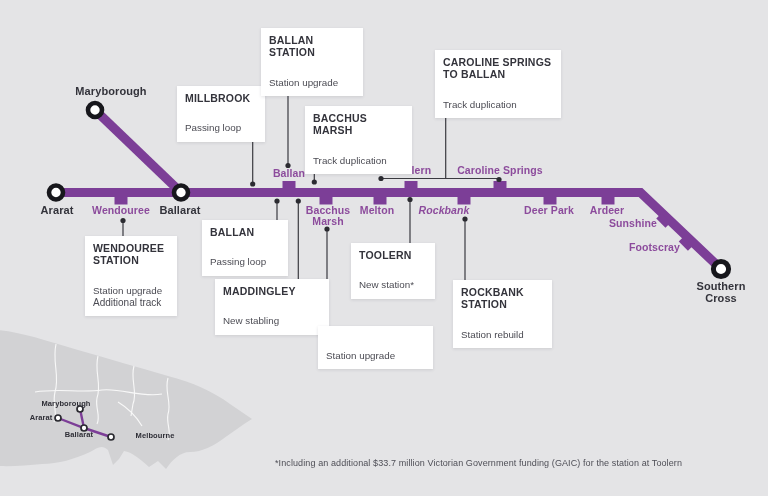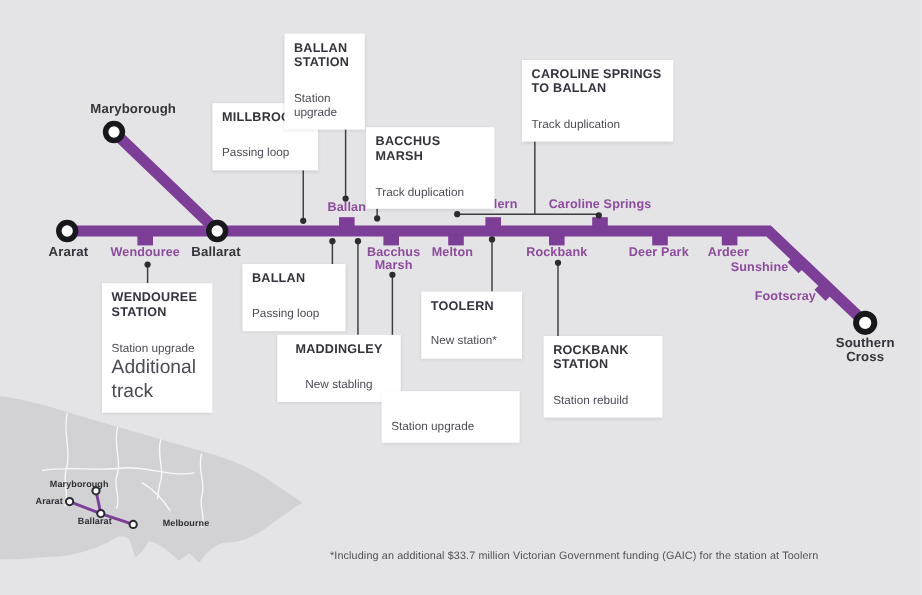--- a/index.html
+++ b/index.html
@@ -15,21 +15,21 @@
     box-shadow:0 1px 3px rgba(40,40,55,.12);box-sizing:border-box;
   }
   .callout .t{
     font-weight:700;font-size:10.5px;line-height:1.18;color:#33333B;
     letter-spacing:.2px;
   }
   .callout .d{
     font-weight:400;font-size:9.8px;line-height:1.25;color:#4B4B53;margin-top:18px;
   }
   .callout .d2{
-    font-weight:400;font-size:16px;line-height:1.25;color:#4B4B53;
+    font-weight:400;font-size:10px;line-height:1.25;color:#4B4B53;
   }
   
   .st{
     position:absolute;font-weight:700;font-size:10.5px;line-height:1.1;
     color:#8C4B9C;white-space:nowrap;letter-spacing:.1px;
   }
   .st.center{transform:translateX(-50%);}
   .st.wrap{white-space:normal;text-align:center;}
   .term{
     position:absolute;font-weight:700;font-size:11px;line-height:1.12;
@@ -146,33 +146,33 @@
   <div class="term center" style="left:57px;top:204px;">Ararat</div>
   <div class="term center" style="left:111px;top:85px;">Maryborough</div>
   <div class="term center" style="left:180px;top:204px;">Ballarat</div>
   <div class="term center wrap" style="left:721px;top:280px;width:64px;">Southern Cross</div>
 
   <div class="st center" style="left:121px;top:204.5px;">Wendouree</div>
   <div class="st center" style="left:289px;top:168px;">Ballan</div>
   <div class="st center wrap" style="left:328px;top:204.5px;width:56px;">Bacchus Marsh</div>
   <div class="st center" style="left:377px;top:204.5px;">Melton</div>
   <div class="st center" style="left:412px;top:165px;">Toolern</div>
-  <div class="st center" style="left:464px;top:204.5px;">Rockbank</div>
+  <div class="st center" style="left:444px;top:204.5px;font-style:italic;">Rockbank</div>
   <div class="st center" style="left:500px;top:165px;">Caroline Springs</div>
   <div class="st center" style="left:549px;top:204.5px;">Deer Park</div>
   <div class="st center" style="left:607px;top:204.5px;">Ardeer</div>
   <div class="st" style="right:111px;top:218px;">Sunshine</div>
   <div class="st" style="right:88px;top:242px;">Footscray</div>
 
   <div class="callout" style="left:177px;top:86px;width:88px;">
     <div class="t">MILLBROOK</div>
     <div class="d">Passing loop</div>
   </div>
 
-  <div class="callout" style="left:237px;top:28px;width:67px;">
+  <div class="callout" style="left:261px;top:28px;width:102px;">
     <div class="t">BALLAN STATION</div>
     <div class="d">Station upgrade</div>
   </div>
 
   <div class="callout" style="left:305px;top:106px;width:107px;">
     <div class="t">BACCHUS MARSH</div>
     <div class="d">Track duplication</div>
   </div>
 
   <div class="callout" style="left:435px;top:50px;width:126px;">
@@ -185,21 +185,21 @@
     <div class="t">WENDOUREE STATION</div>
     <div class="d">Station upgrade</div>
     <div class="d2">Additional track</div>
   </div>
 
   <div class="callout" style="left:202px;top:220px;width:86px;">
     <div class="t">BALLAN</div>
     <div class="d">Passing loop</div>
   </div>
 
-  <div class="callout" style="left:231px;top:279px;width:103px;text-align:center;">
+  <div class="callout" style="left:215px;top:279px;width:114px;">
     <div class="t">MADDINGLEY</div>
     <div class="d">New stabling</div>
   </div>
 
   <div class="callout" style="left:351px;top:243px;width:84px;">
     <div class="t">TOOLERN</div>
     <div class="d">New station*</div>
   </div>
 
   <div class="callout" style="left:318px;top:326px;width:115px;">

